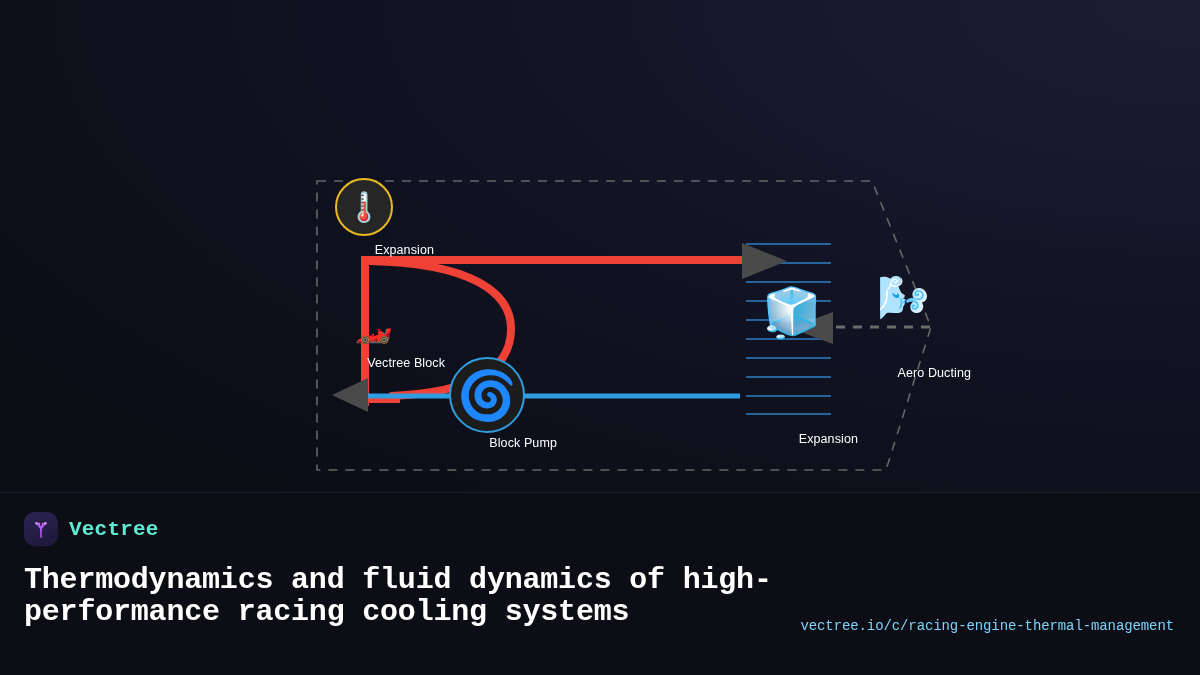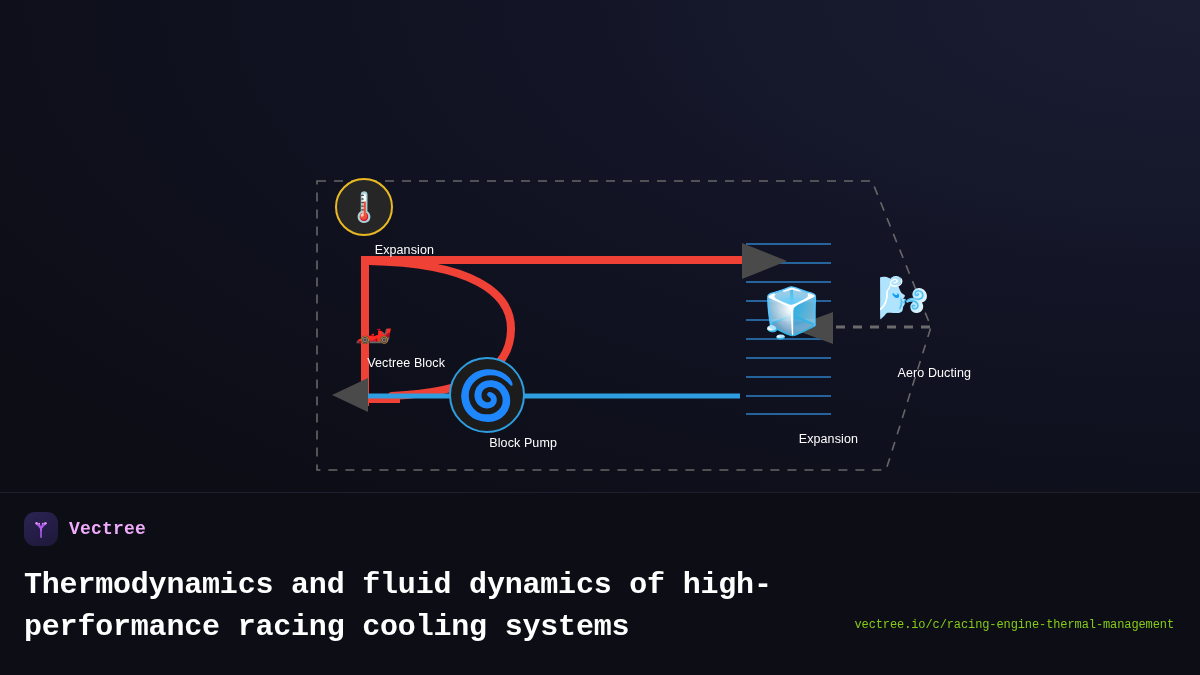--- a/index.html
+++ b/index.html
@@ -102,46 +102,46 @@
     border-radius: 11px;
     background: linear-gradient(150deg, #2b2352 0%, #241d46 55%, #1d1838 100%);
     display: flex;
     align-items: center;
     justify-content: center;
     flex: 0 0 auto;
   }
 
   #brand-name {
     font-family: "Liberation Mono", monospace;
-    font-size: 18px;
+    font-size: 21px;
     font-weight: bold;
-    color: #f0abfc;
+    color: #5eead4;
     letter-spacing: .2px;
   }
 
   #headline {
     position: absolute;
     left: 24px;
     top: 71px;
     width: 770px;
     font-family: "Liberation Mono", monospace;
     font-size: 30px;
     font-weight: bold;
-    line-height: 42px;
+    line-height: 32px;
     color: #ffffff;
     letter-spacing: -0.2px;
   }
 
   #url {
     position: absolute;
     right: 26px;
     top: 125px;
     font-family: "Liberation Mono", monospace;
-    font-size: 12px;
-    color: #84cc16;
+    font-size: 14px;
+    color: #7dd3fc;
     letter-spacing: -.1px;
   }
 </style>
 </head>
 <body>
 
 <div id="canvas">
 
   <svg id="diagram-svg" viewBox="0 0 1200 493">
 

